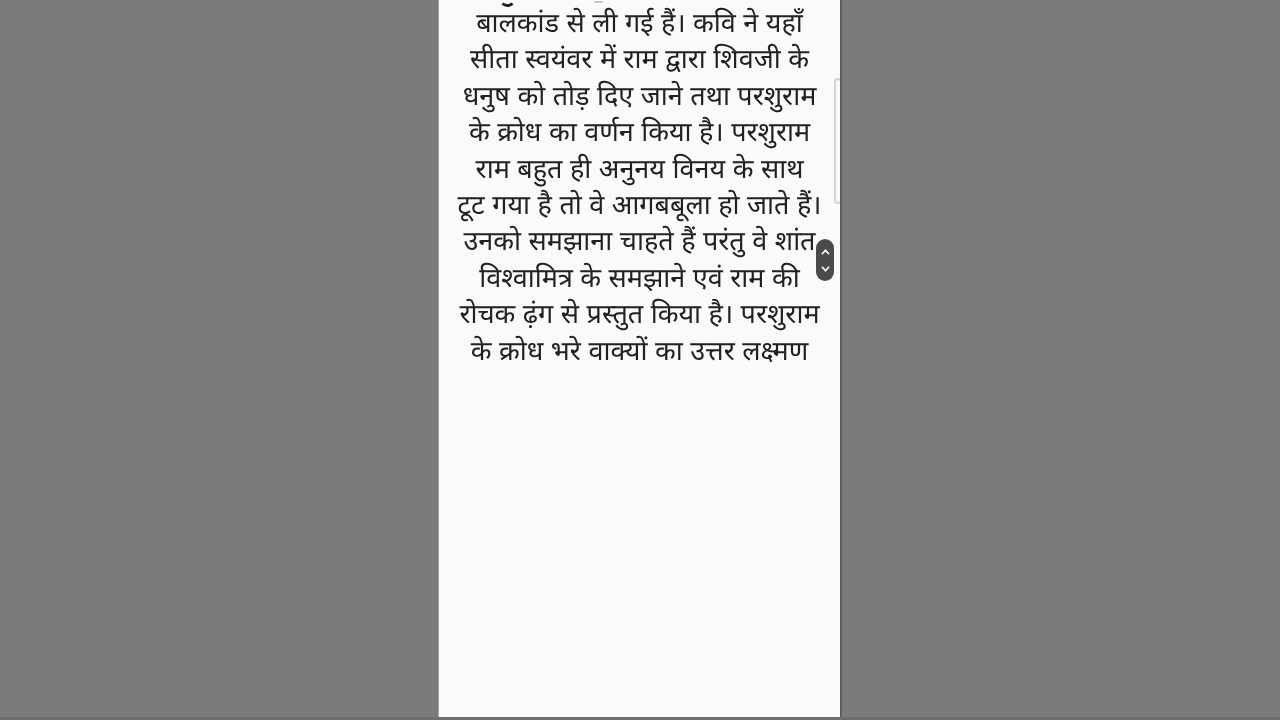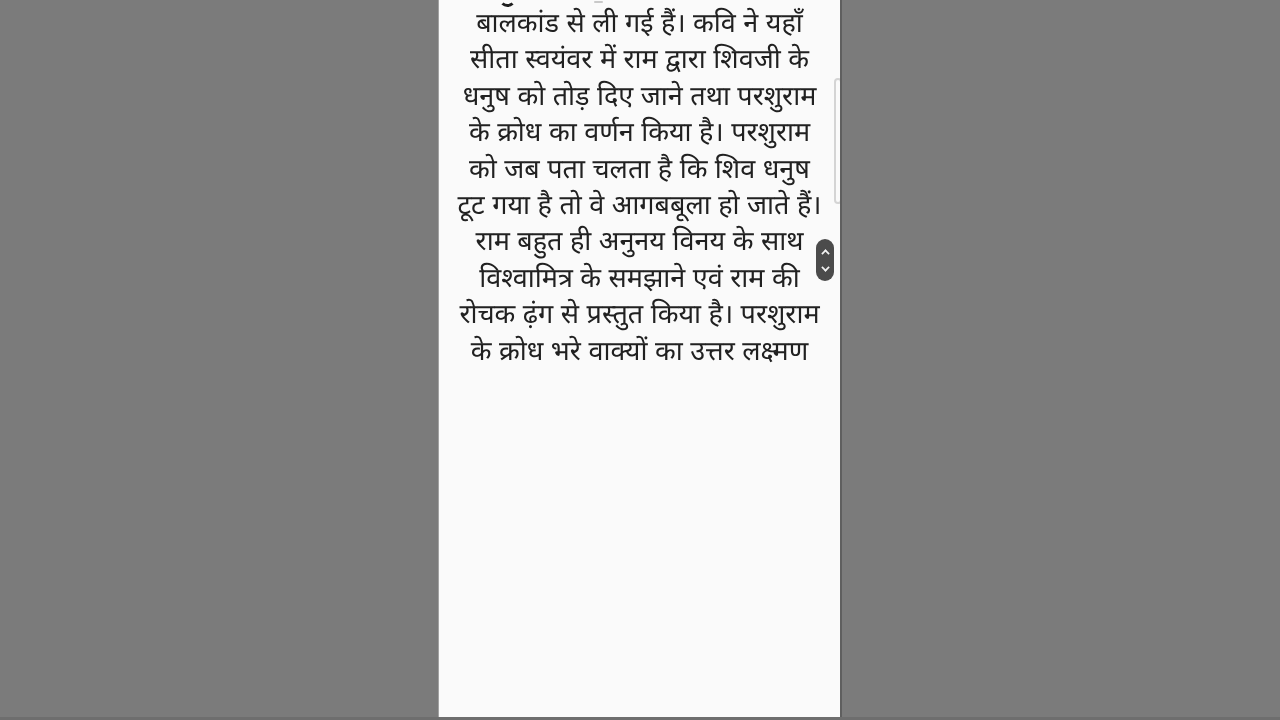--- a/index.html
+++ b/index.html
@@ -99,23 +99,23 @@
   <div class="panel">
 
     <div class="frag-curve"></div>
     <div class="frag-dash"></div>
 
     <div class="text-block">
       <div class="text-line">बालकांड से ली गई हैं। कवि ने यहाँ</div>
       <div class="text-line">सीता स्वयंवर में राम द्वारा शिवजी के</div>
       <div class="text-line">धनुष को तोड़ दिए जाने तथा परशुराम</div>
       <div class="text-line">के क्रोध का वर्णन किया है। परशुराम</div>
-      <div class="text-line">को जब पता चलता है कि शिव धनुष</div>
+      <div class="text-line">राम बहुत ही अनुनय विनय के साथ</div>
       <div class="text-line">टूट गया है तो वे आगबबूला हो जाते हैं।</div>
-      <div class="text-line">राम बहुत ही अनुनय विनय के साथ</div>
+      <div class="text-line">उनको समझाना चाहते हैं परंतु वे शांत</div>
       <div class="text-line">विश्वामित्र के समझाने एवं राम की</div>
       <div class="text-line">रोचक ढ़ंग से प्रस्तुत किया है। परशुराम</div>
       <div class="text-line">के क्रोध भरे वाक्यों का उत्तर लक्ष्मण</div>
     </div>
 
     <div class="scroll-outline"></div>
 
     <div class="scroll-pill">
       <div class="chev chev-up"></div>
       <div class="chev chev-down"></div>

